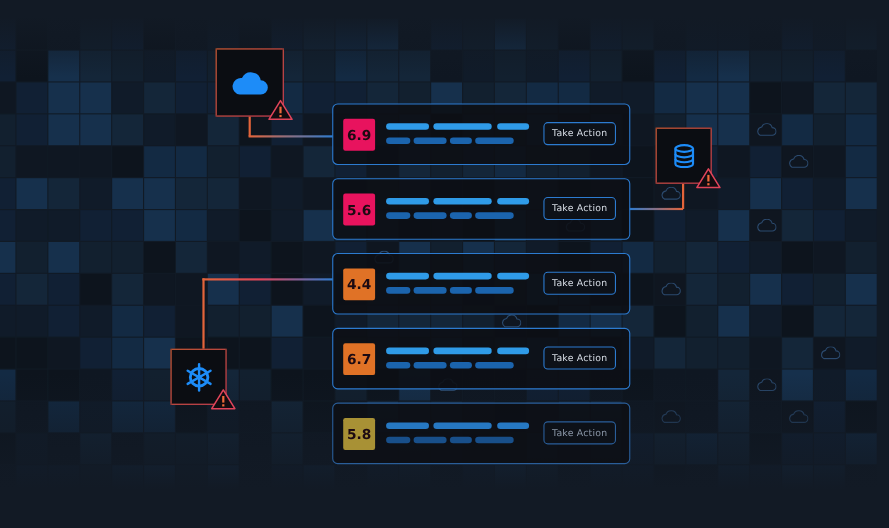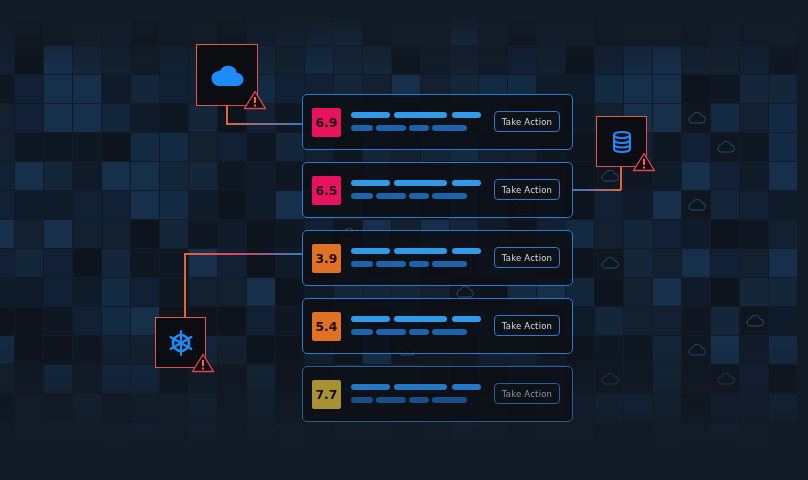--- a/index.html
+++ b/index.html
@@ -587,60 +587,60 @@
           <div class="bar top" style="left: 43px; width: 53px;"></div>
           <div class="bar top" style="left: 101px; width: 29px;"></div>
           <div class="bar bot" style="left: 0px; width: 22px;"></div>
           <div class="bar bot" style="left: 25px; width: 30px;"></div>
           <div class="bar bot" style="left: 58px; width: 20px;"></div>
           <div class="bar bot" style="left: 81px; width: 35px;"></div>
         </div>
       <div class="action">Take Action</div>
     </div>
     <div class="card" style="top:162px;">
-      <div class="badge" style="background: rgb(232, 19, 94);">6.5</div>
+      <div class="badge" style="background: rgb(232, 19, 94);">5.6</div>
       <div class="bars">
           <div class="bar top" style="left: 0px; width: 39px;"></div>
           <div class="bar top" style="left: 43px; width: 53px;"></div>
           <div class="bar top" style="left: 101px; width: 29px;"></div>
           <div class="bar bot" style="left: 0px; width: 22px;"></div>
           <div class="bar bot" style="left: 25px; width: 30px;"></div>
           <div class="bar bot" style="left: 58px; width: 20px;"></div>
           <div class="bar bot" style="left: 81px; width: 35px;"></div>
         </div>
       <div class="action">Take Action</div>
     </div>
     <div class="card" style="top:230px;">
-      <div class="badge" style="background: rgb(224, 114, 38);">3.9</div>
+      <div class="badge" style="background: rgb(224, 114, 38);">4.4</div>
       <div class="bars">
           <div class="bar top" style="left: 0px; width: 39px;"></div>
           <div class="bar top" style="left: 43px; width: 53px;"></div>
           <div class="bar top" style="left: 101px; width: 29px;"></div>
           <div class="bar bot" style="left: 0px; width: 22px;"></div>
           <div class="bar bot" style="left: 25px; width: 30px;"></div>
           <div class="bar bot" style="left: 58px; width: 20px;"></div>
           <div class="bar bot" style="left: 81px; width: 35px;"></div>
         </div>
       <div class="action">Take Action</div>
     </div>
     <div class="card" style="top:298px;">
-      <div class="badge" style="background: rgb(224, 114, 38);">5.4</div>
+      <div class="badge" style="background: rgb(224, 114, 38);">6.7</div>
       <div class="bars">
           <div class="bar top" style="left: 0px; width: 39px;"></div>
           <div class="bar top" style="left: 43px; width: 53px;"></div>
           <div class="bar top" style="left: 101px; width: 29px;"></div>
           <div class="bar bot" style="left: 0px; width: 22px;"></div>
           <div class="bar bot" style="left: 25px; width: 30px;"></div>
           <div class="bar bot" style="left: 58px; width: 20px;"></div>
           <div class="bar bot" style="left: 81px; width: 35px;"></div>
         </div>
       <div class="action">Take Action</div>
     </div>
     <div class="card dim" style="top:366px;">
-      <div class="badge" style="background: rgb(168, 145, 53);">7.7</div>
+      <div class="badge" style="background: rgb(168, 145, 53);">5.8</div>
       <div class="bars">
           <div class="bar top" style="left: 0px; width: 39px;"></div>
           <div class="bar top" style="left: 43px; width: 53px;"></div>
           <div class="bar top" style="left: 101px; width: 29px;"></div>
           <div class="bar bot" style="left: 0px; width: 22px;"></div>
           <div class="bar bot" style="left: 25px; width: 30px;"></div>
           <div class="bar bot" style="left: 58px; width: 20px;"></div>
           <div class="bar bot" style="left: 81px; width: 35px;"></div>
         </div>
       <div class="action">Take Action</div>

